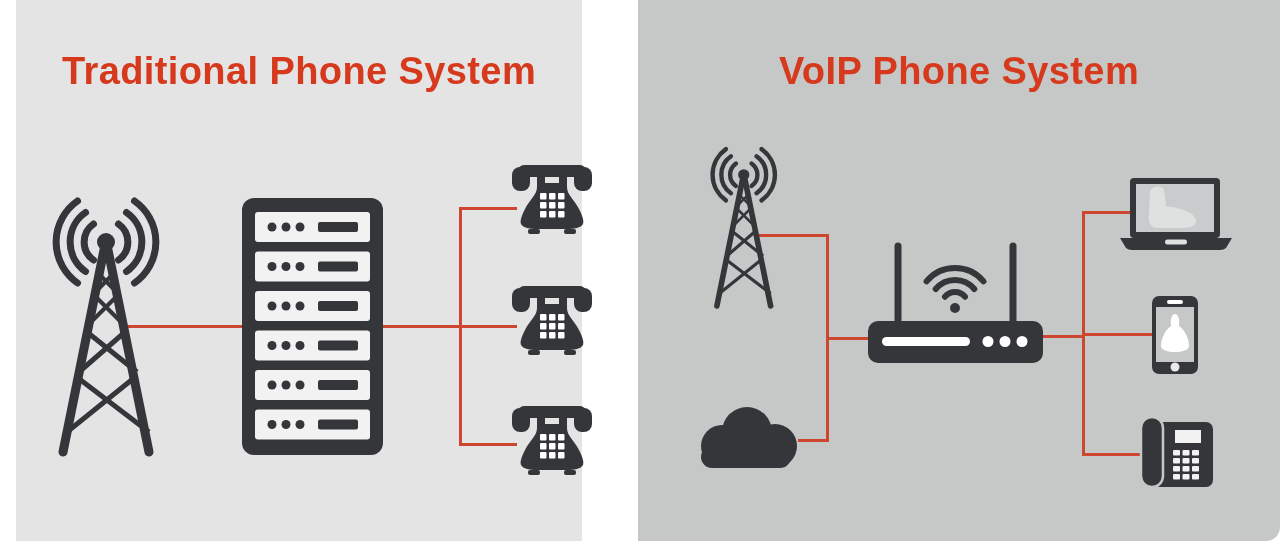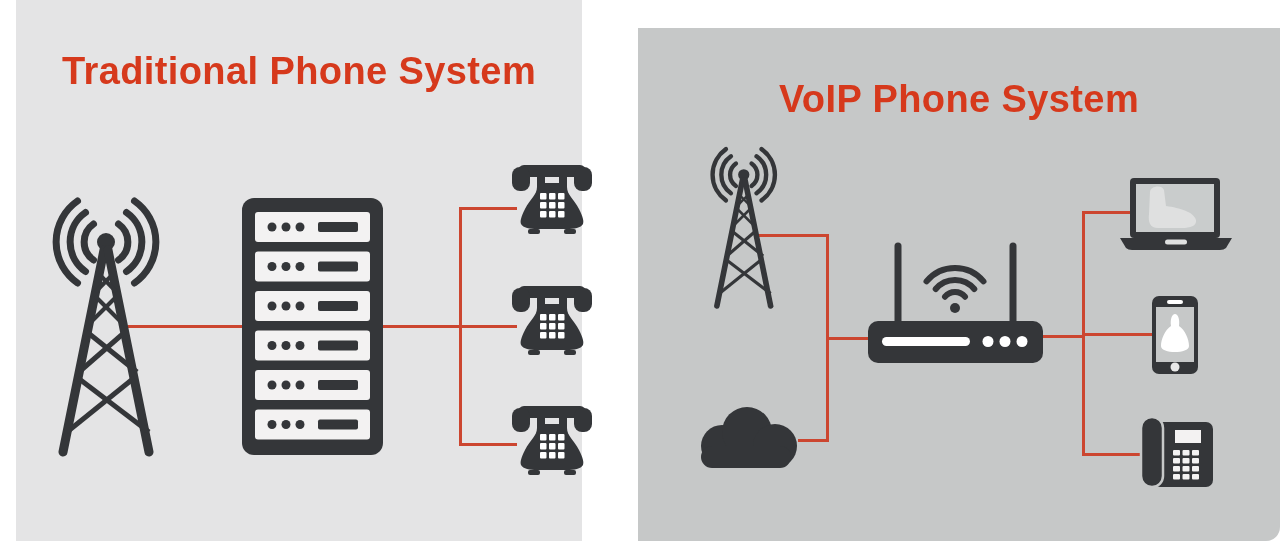--- a/index.html
+++ b/index.html
@@ -2,21 +2,21 @@
 <html style="--left_bg: #e4e4e5; --right_bg: #c6c8c8; --ink: #343639; --title: #d6391c; --line: #cc4630; --slot: #f3f2f2; --screen: #c9cccc; --blob: #dfe0e0; --white: #ffffff;"><head>
 <meta charset="utf-8">
 <style>
   html,body{margin:0;padding:0;background:#ffffff;font-family:"Liberation Sans",sans-serif;}
   .canvas{
     position:relative;width:1280px;height:541px;overflow:hidden;
     border-radius:0 0 14px 14px;
   }
   .panel{position:absolute;top:0;bottom:0;}
   .panel.left{left:16px;width:566px;background:var(--left_bg);}
-  .panel.right{left:638px;width:642px;background:var(--right_bg);margin-top:28px;}
+  .panel.right{left:638px;width:642px;background:var(--right_bg);}
   .title{
     position:absolute;top:50px;left:0;width:100%;
     text-align:center;font-size:38px;line-height:42px;font-weight:700;
     letter-spacing:.4px;color:var(--title);
   }
   .icon{position:absolute;display:block;}
   .hline,.vline{position:absolute;background:var(--line);}
   .hline{height:3px;}
   .vline{width:3px;}
   svg{overflow:visible;}

